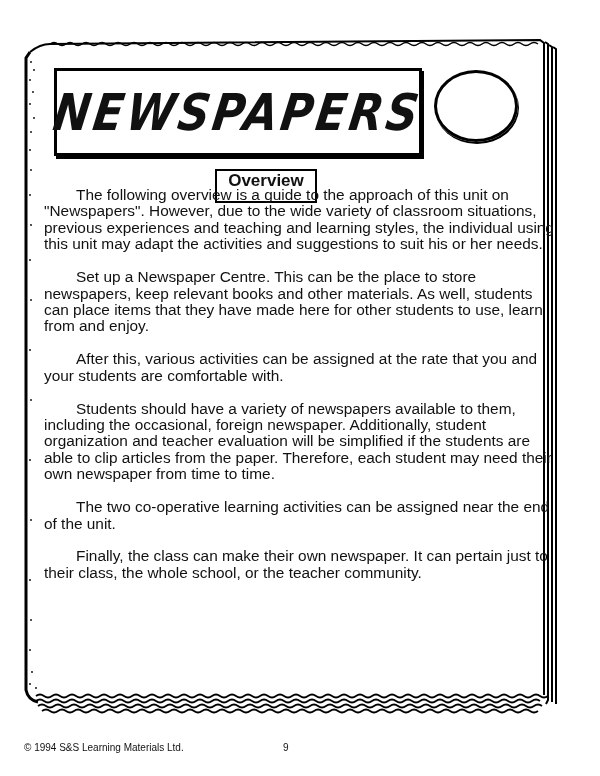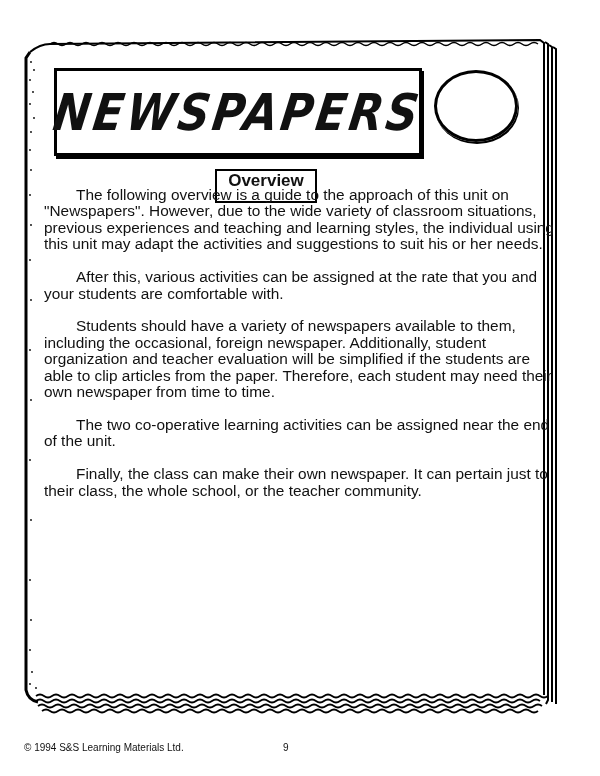--- a/index.html
+++ b/index.html
@@ -86,20 +86,21 @@
     <span class="title-text">NEWSPAPERS</span>
   </div>
   <div class="oval"></div>
 
   <div class="section-box">
     <span class="section-title">Overview</span>
   </div>
 
   <div class="body-text">
     <p>The following overview is a guide to the approach of this unit on "Newspapers". However, due to the wide variety of classroom situations, previous experiences and teaching and learning styles, the individual using this unit may adapt the activities and suggestions to suit his or her needs.</p>
+    <p>Set up a Newspaper Centre. This can be the place to store newspapers, keep relevant books and other materials. As  well, students can place items that they have made here for other students to use, learn from and enjoy.</p>
     <p>After this, various activities can be assigned at the  rate that you and your students are comfortable with.</p>
     <p>Students should have a variety of newspapers available to them, including the occasional, foreign newspaper. Additionally, student organization and teacher evaluation will be simplified if the students are able to clip articles from the paper. Therefore, each student may need their own newspaper from time to time.</p>
     <p>The two co-operative learning activities can be assigned near the end of the unit.</p>
     <p>Finally, the class can make their own newspaper. It can pertain just to their class, the whole school, or the teacher community.</p>
   </div>
 </div>
 
 <div class="footer-copy">© 1994 S&amp;S Learning Materials Ltd.</div>
 <div class="footer-page">9</div>
 

